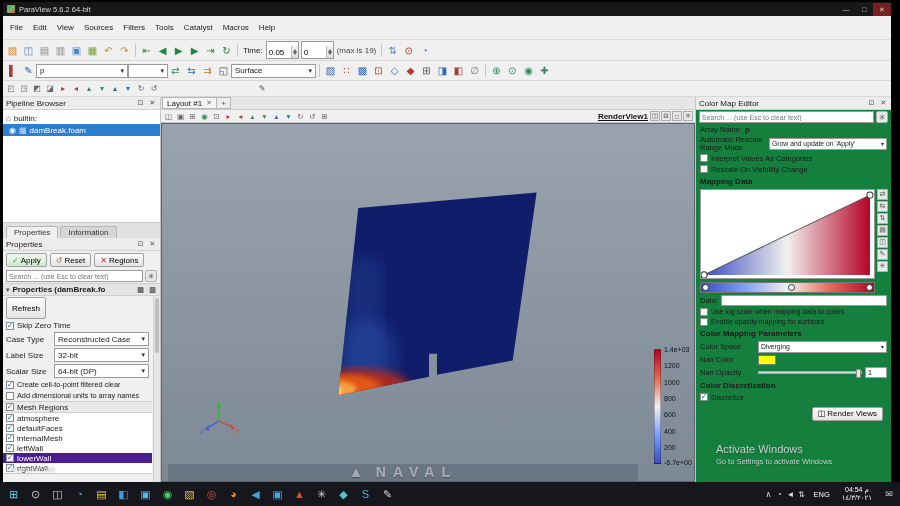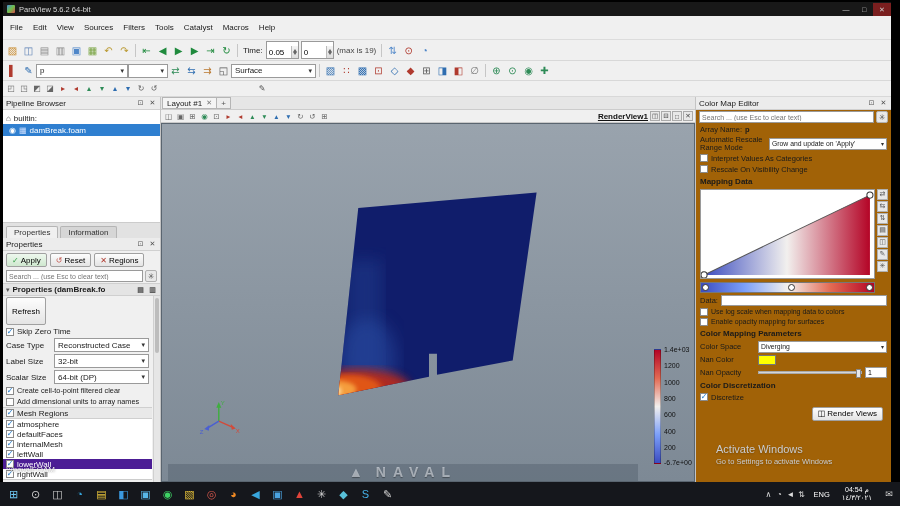--- a/index.html
+++ b/index.html
@@ -29,21 +29,21 @@
   .spin input{width:24px;border:none;outline:none;font-size:8px;padding:0 2px;height:12px}
   .updn{width:7px;height:12px;border-left:1px solid #bbb;background:linear-gradient(#f4f4f4,#ddd);position:relative}
   .updn::before{content:"";position:absolute;top:3px;left:1px;border-left:2px solid transparent;border-right:2px solid transparent;border-bottom:3px solid #666}
   .updn::after{content:"";position:absolute;bottom:3px;left:1px;border-left:2px solid transparent;border-right:2px solid transparent;border-top:3px solid #666}
   .combo{background:#fff;border:1px solid #9a9a9a;height:14px;display:flex;align-items:center;padding:0 3px;font-size:8px;white-space:nowrap;overflow:hidden}
   .combo::after{content:"▾";margin-left:auto;font-size:7px;color:#333;padding-left:3px}
   
   .main{flex:1;display:flex;min-height:0}
   .left{width:158px;flex:0 0 auto;display:flex;flex-direction:column;border-right:1px solid #c4c4c4;background:#f0f0f0}
   .center{flex:1;display:flex;flex-direction:column;min-width:0}
-  .right{width:196px;flex:0 0 auto;display:flex;flex-direction:column;border-left:1px solid #c4c4c4;background:#a16207;position:relative}
+  .right{width:196px;flex:0 0 auto;display:flex;flex-direction:column;border-left:1px solid #c4c4c4;background:#15803d;position:relative}
   .panel-h{height:13px;display:flex;align-items:center;padding:0 3px;background:#ececec;border-bottom:1px solid #d0d0d0;font-size:8px;flex:0 0 auto}
   .ph-btns{margin-left:auto;display:flex;gap:3px;color:#555;font-size:7px}
   .ph-btns span{width:9px;text-align:center}
   
   .tree{height:113px;background:#fff;border-bottom:1px solid #ccc;padding-top:2px;flex:0 0 auto}
   .tree-row{display:flex;align-items:center;height:12px;padding:0 3px;gap:3px;font-size:8px}
   .tree-row .ticon{font-size:8px;color:#555}
   .tree-row.sel{background:#2f7fd0;color:#fff;margin-left:0}
   .tree-row.indent{padding-left:6px}
   
@@ -316,21 +316,21 @@
         <div class="sectionrow">
           <span class="mini">▾</span>
           <span>Properties (damBreak.fo</span>
           <span class="ph-btns">
               <span>▤</span>
               <span>▥</span>
             </span>
         </div>
         <div class="pscroll">
           <div class="prow">
-            <button class="btn" style="height:28px">
+            <button class="btn" style="height:22px">
                 <span>Refresh</span>
               </button>
           </div>
           <div class="prow">
             <span class="cb on"></span>
             <span class="plabel">Skip Zero Time</span>
           </div>
           <div class="prow">
             <span class="plabel">Case Type</span>
             <div class="combo w95">

